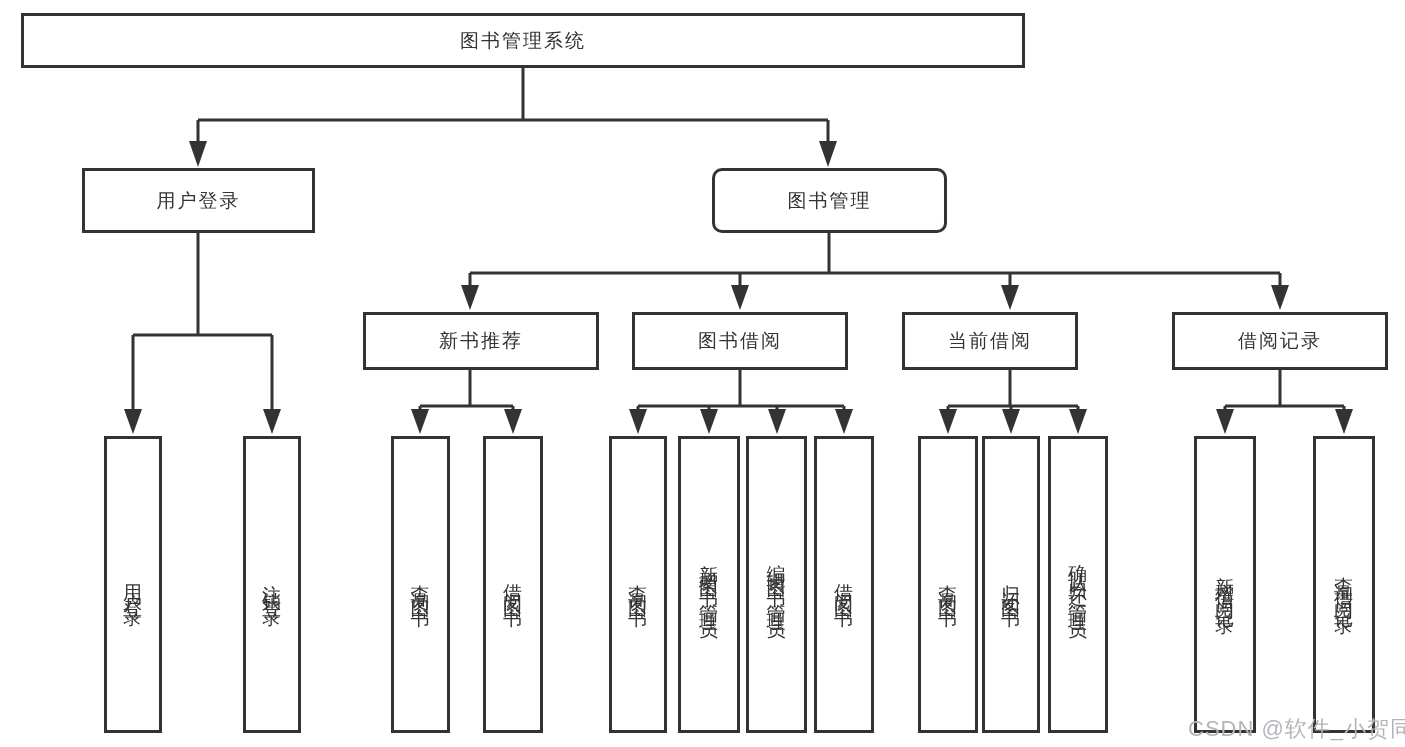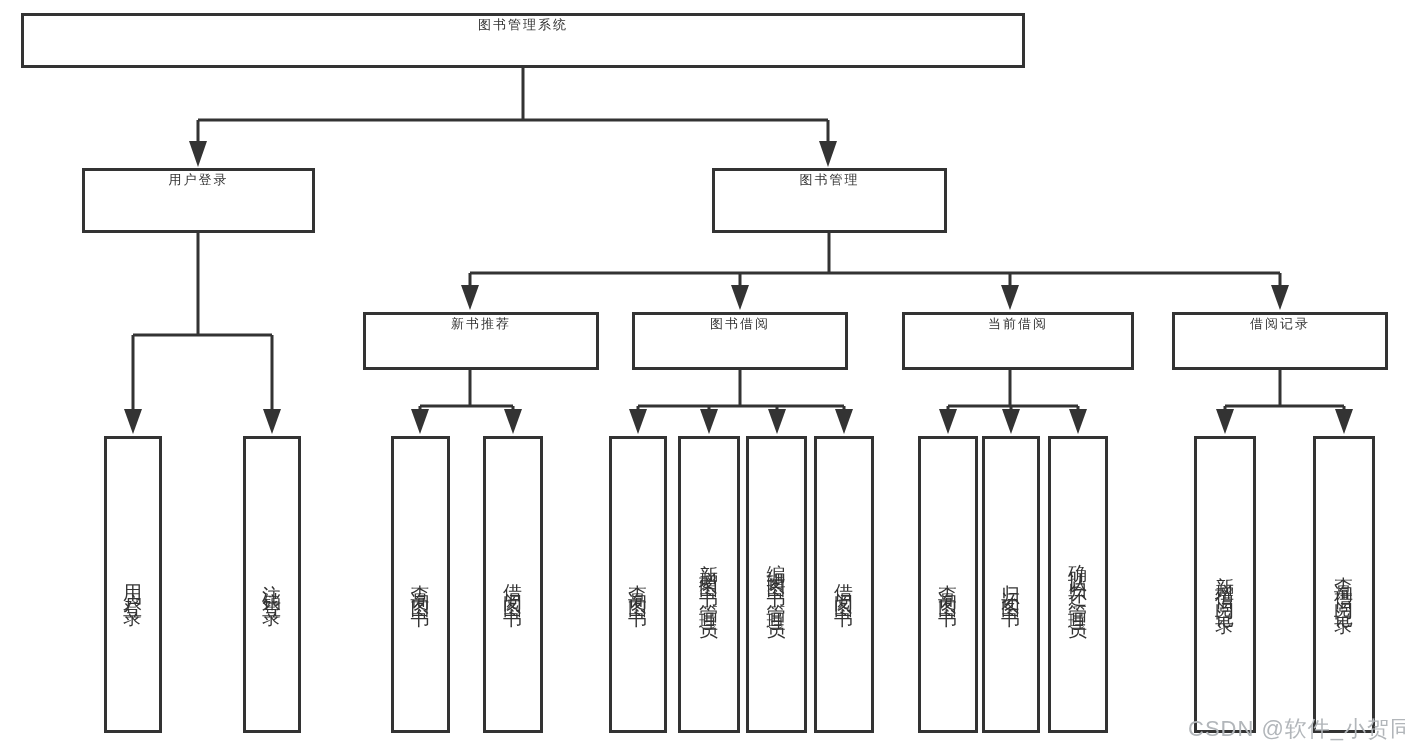--- a/index.html
+++ b/index.html
@@ -21,24 +21,24 @@
     top: 0;
     width: 1405px;
     height: 747px;
   }
   .hbox {
     position: absolute;
     box-sizing: border-box;
     border: 3px solid #333333;
     background: #ffffff;
     display: flex;
-    align-items: flex-start;
+    align-items: center;
     justify-content: center;
     color: #333333;
-    font-size: 13px;
+    font-size: 19px;
     letter-spacing: 2px;
     white-space: nowrap;
   }
   .leaf {
     position: absolute;
     top: 436px;
     height: 297px;
     box-sizing: border-box;
     border: 3px solid #333333;
     background: #ffffff;
@@ -129,31 +129,31 @@
     </g>
   </svg>
 
   <div class="hbox" style="left:21px; top:13px; width:1004px; height:55px;">
     <span>图书管理系统</span>
   </div>
 
   <div class="hbox" style="left:82px; top:168px; width:233px; height:65px;">
     <span>用户登录</span>
   </div>
-  <div class="hbox" style="left:712px; top:168px; width:235px; height:65px;">
+  <div class="hbox" style="left:712px; top:168px; width:235px; height:65px;border-radius:10px;">
     <span>图书管理</span>
   </div>
 
   <div class="hbox" style="left:363px; top:312px; width:236px; height:58px;">
     <span>新书推荐</span>
   </div>
   <div class="hbox" style="left:632px; top:312px; width:216px; height:58px;">
     <span>图书借阅</span>
   </div>
-  <div class="hbox" style="left:902px; top:312px; width:232px; height:58px;">
+  <div class="hbox" style="left:902px; top:312px; width:176px; height:58px;">
     <span>当前借阅</span>
   </div>
   <div class="hbox" style="left:1172px; top:312px; width:216px; height:58px;">
     <span>借阅记录</span>
   </div>
 
   <div class="leaf" style="left:104px; width:58px;">
     <span class="vtext">用户登录</span>
   </div>
   <div class="leaf" style="left:243px; width:58px;">

